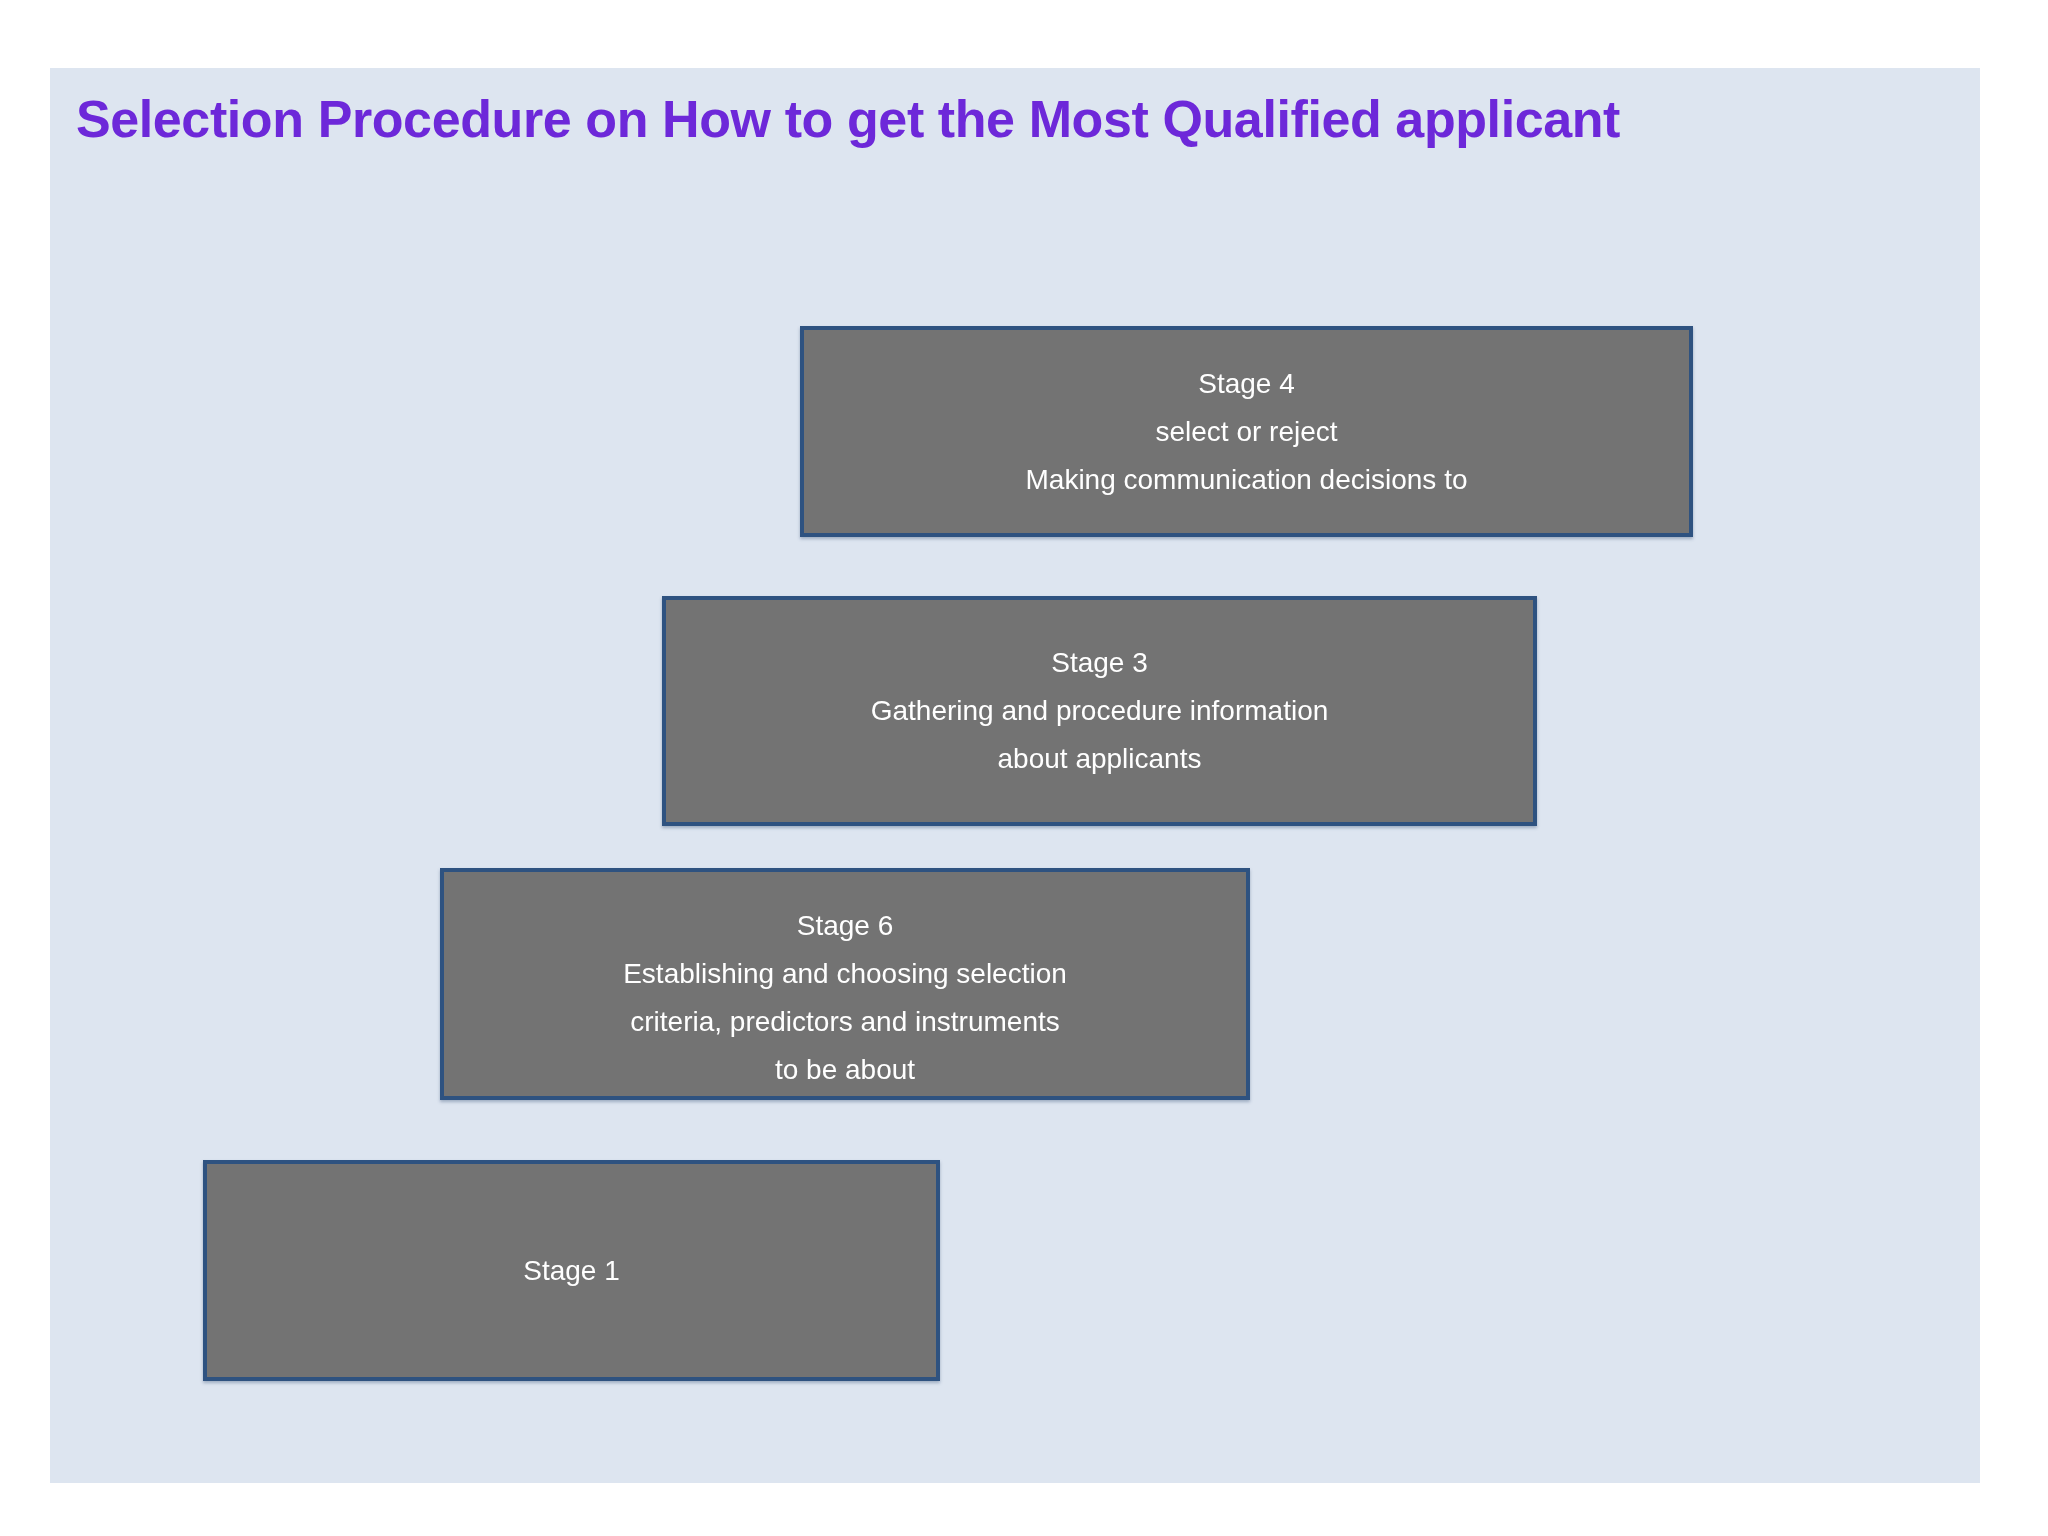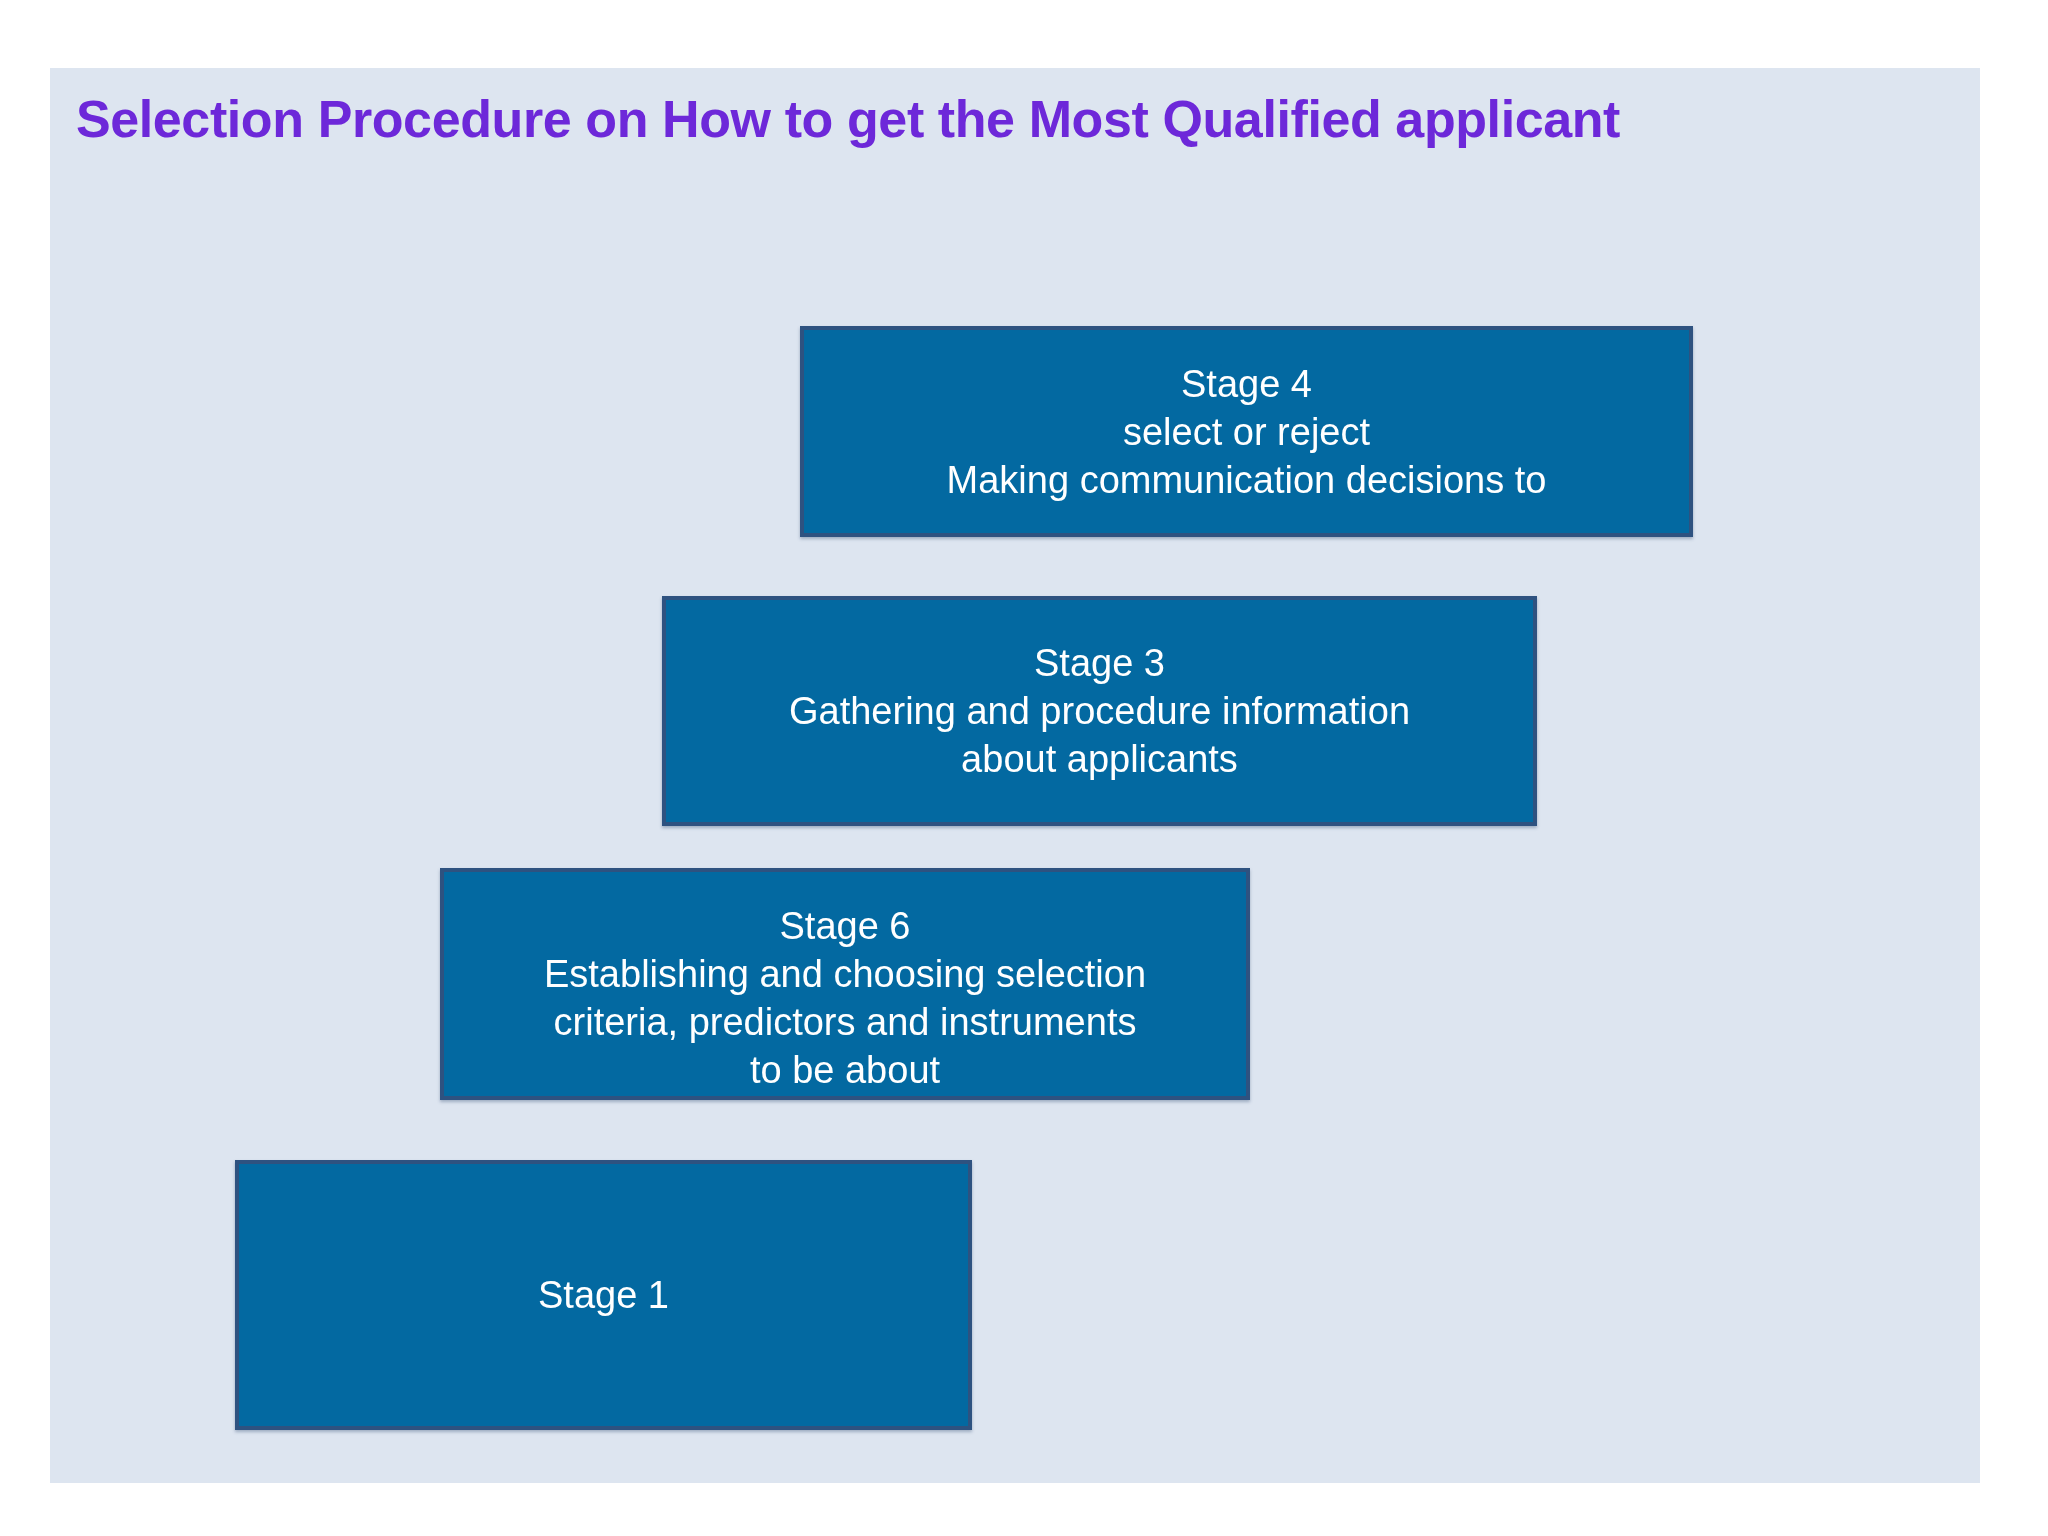--- a/index.html
+++ b/index.html
@@ -34,46 +34,46 @@
     font-size: 52px;
     line-height: 62px;
     color: #6d28d9;
     letter-spacing: -0.4px;
     white-space: nowrap;
   }
 
   .stage-box {
     position: absolute;
     box-sizing: border-box;
-    background: #0369a1;
+    background: #737373;
     border: 4px solid #2e5280;
     color: #ffffff;
     font-family: "Liberation Sans", sans-serif;
-    font-size: 38px;
+    font-size: 28px;
     line-height: 48px;
     text-align: center;
     display: flex;
     flex-direction: column;
     align-items: center;
     justify-content: center;
     box-shadow: 0 2px 3px rgba(40,70,110,0.35);
     padding: 0 12px;
   }
 
   .stage-box .line {
     display: block;
     width: 100%;
     white-space: nowrap;
   }
 
   
   #stage-4 { left: 750px; top: 258px; width: 893px; height: 211px; }
   #stage-3 { left: 612px; top: 528px; width: 875px; height: 230px; }
   #stage-2 { left: 390px; top: 800px; width: 810px; height: 232px; overflow: visible; }
-  #stage-1 { left: 153px; top: 1092px; width: 737px; height: 270px; margin-left: 32px; }
+  #stage-1 { left: 153px; top: 1092px; width: 737px; height: 221px; }
 
   
   #stage-2 .text-wrap {
     position: relative;
     top: 14px;
   }
 </style>
 </head>
 <body>
 

